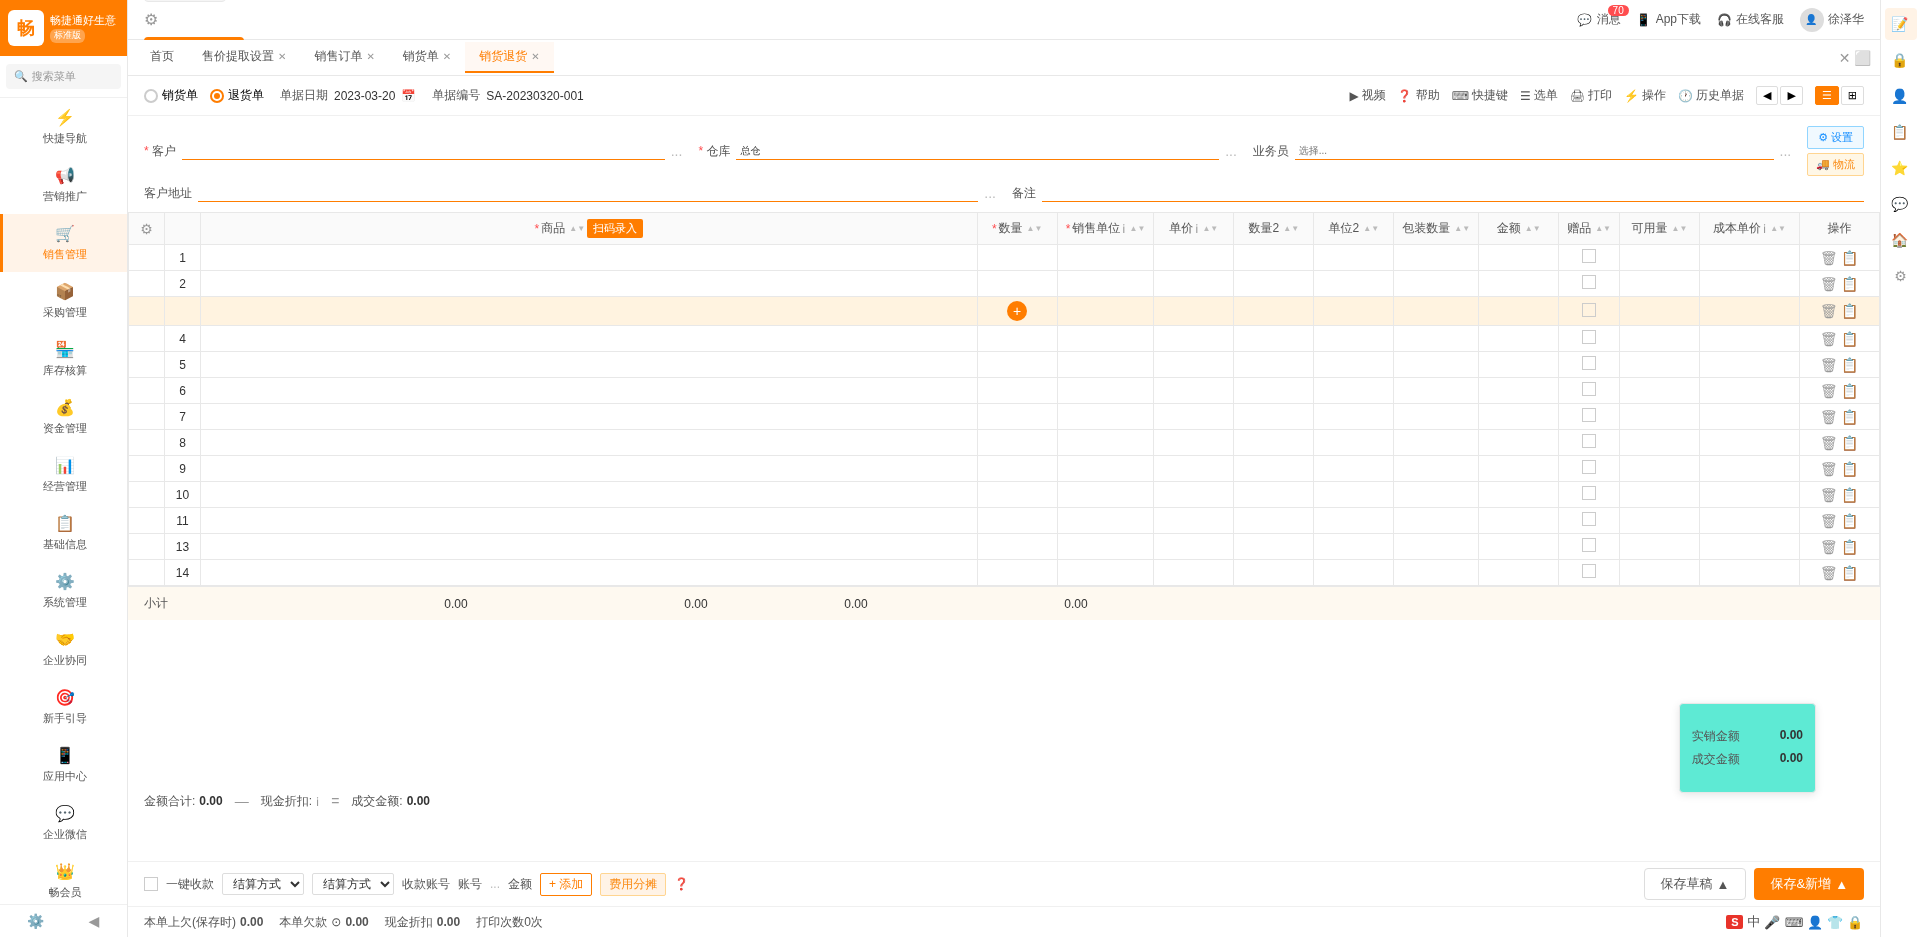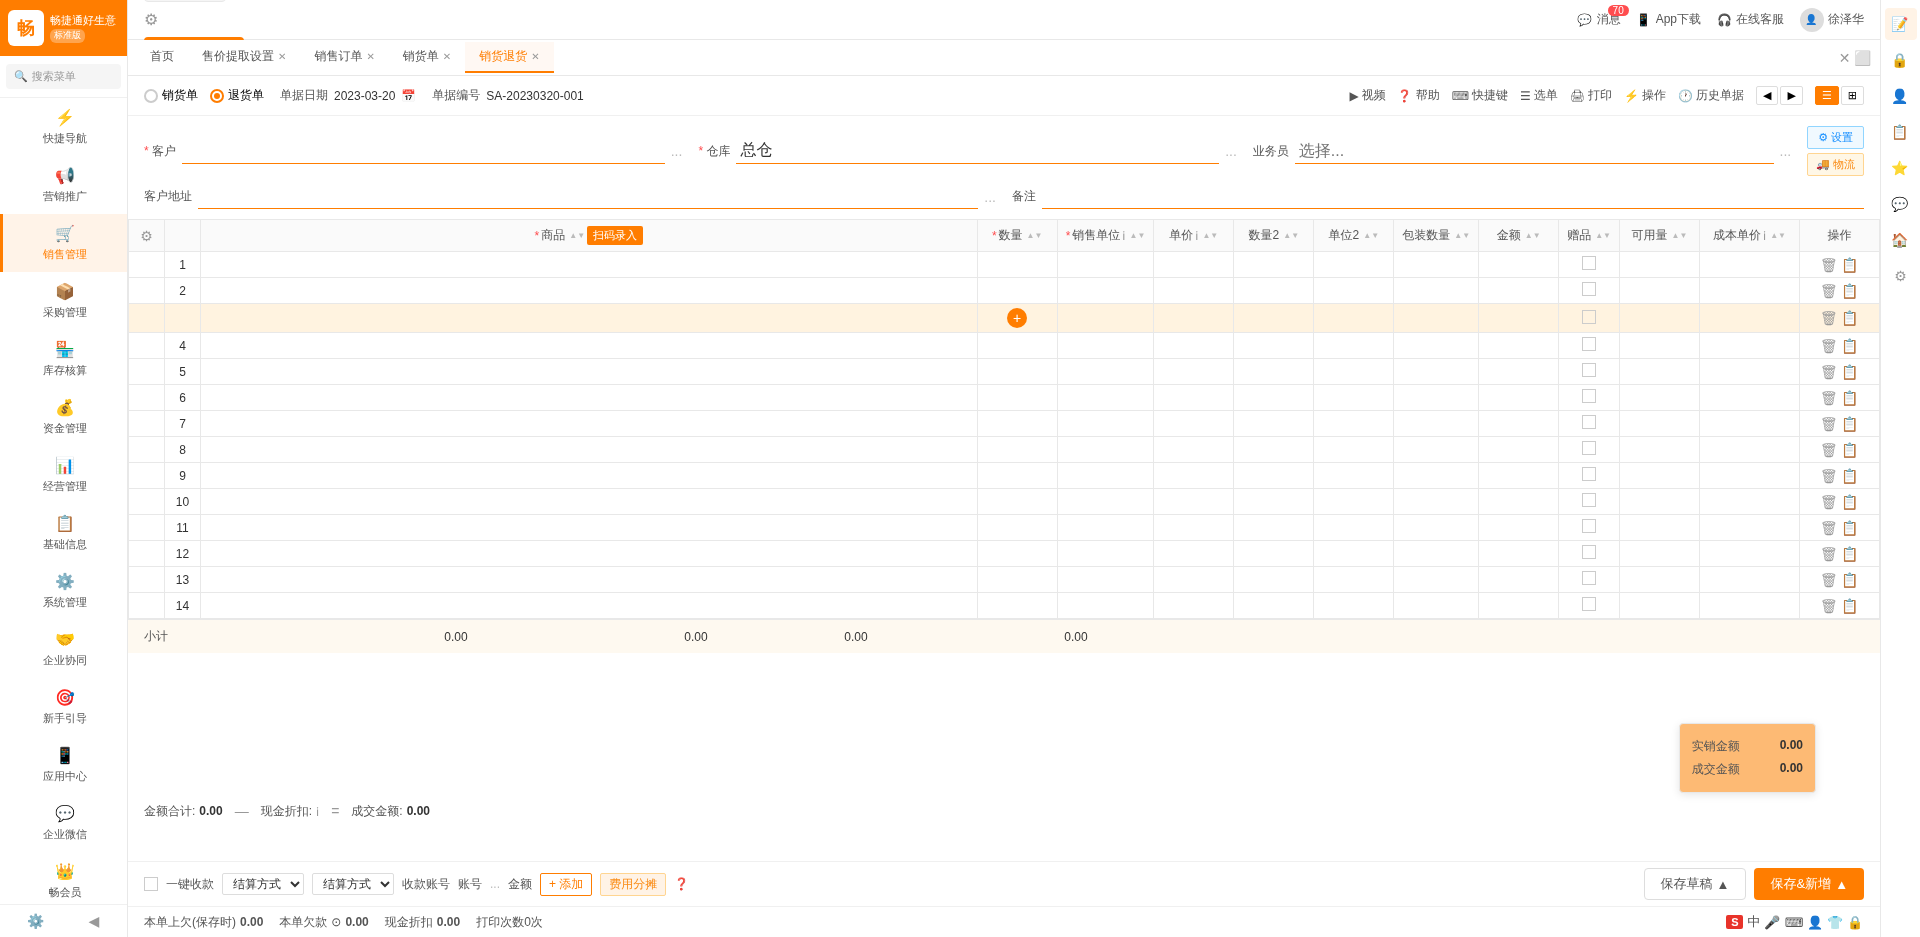--- a/index.html
+++ b/index.html
@@ -66,21 +66,21 @@
     .form-view-btns { display: flex; gap: 2px; }
     .form-view-btn { background: none; border: 1px solid #ddd; cursor: pointer; padding: 2px 6px; border-radius: 2px; font-size: 11px; }
     .form-view-btn.active { background: #ff7d00; border-color: #ff7d00; color: #fff; }
 
     
     .form-body { padding: 10px 16px; display: flex; flex-direction: column; gap: 8px; flex-shrink: 0; }
     .form-row { display: flex; align-items: center; gap: 16px; }
     .form-input-group { display: flex; align-items: center; gap: 6px; flex: 1; }
     .form-input-label { font-size: 12px; color: #555; white-space: nowrap; }
     .form-input-label.required::before { content: '* '; color: #ff4d4f; }
-    .form-input { flex: 1; border: none; border-bottom: 1px solid #ff7d00; padding: 3px 4px; font-size: 16px; color: #333; background: transparent; outline: none; }
+    .form-input { flex: 1; border: none; border-bottom: 1px solid #ff7d00; padding: 3px 4px; font-size: 10px; color: #333; background: transparent; outline: none; }
     .form-input-dots { color: #bbb; font-size: 14px; cursor: pointer; }
     .form-side-btns { display: flex; flex-direction: column; gap: 4px; }
     .form-side-btn { background: #f0f9ff; border: 1px solid #91d5ff; color: #1890ff; padding: 3px 8px; border-radius: 2px; cursor: pointer; font-size: 11px; white-space: nowrap; }
     .form-side-btn.orange { background: #fff7e6; border-color: #ffd591; color: #fa8c16; }
 
     
     .table-container { flex: 1; overflow-y: auto; overflow-x: hidden; }
     .data-table { width: 100%; border-collapse: collapse; font-size: 12px; }
     .data-table thead tr { background: #fafafa; }
     .data-table th { border: 1px solid #e8e8e8; padding: 6px 8px; font-weight: normal; color: #555; white-space: nowrap; text-align: center; position: relative; }
@@ -766,47 +766,20 @@
       <td class="col-cost"></td>
       <td class="col-ops">
         <div class="row-ops">
           <button class="row-op-btn">🗑</button>
           <button class="row-op-btn">📋</button>
         </div>
       </td>
     </tr>
             <tr>
       <td class="col-settings"></td>
-      <td class="col-num">12</td>
-      <td class="col-product">
-        
-      </td>
-      <td class="col-qty">
-        
-      </td>
-      <td class="col-unit"></td>
-      <td class="col-price"></td>
-      <td class="col-qty2"></td>
-      <td class="col-unit2"></td>
-      <td class="col-pack"></td>
-      <td class="col-amount"></td>
-      <td class="col-gift">
-        <span class="checkbox-cell"></span>
-      </td>
-      <td class="col-avail"></td>
-      <td class="col-cost"></td>
-      <td class="col-ops">
-        <div class="row-ops">
-          <button class="row-op-btn">🗑</button>
-          <button class="row-op-btn">📋</button>
-        </div>
-      </td>
-    </tr>
-            <tr>
-      <td class="col-settings"></td>
       <td class="col-num">13</td>
       <td class="col-product">
         
       </td>
       <td class="col-qty">
         
       </td>
       <td class="col-unit"></td>
       <td class="col-price"></td>
       <td class="col-qty2"></td>
@@ -875,21 +848,21 @@
         <div class="total-item">
           <span class="total-label">现金折扣:</span>
           <span style="color:#999;cursor:pointer;">ℹ</span>
         </div>
         <span class="total-equals">=</span>
         <div class="total-item">
           <span class="total-label">成交金额:</span>
           <span class="total-value">0.00</span>
         </div>
 
-        <div class="summary-panel" style="position:relative;margin-left:auto;padding:11px 12px;border:1px solid #e8e8e8;border-radius:4px;background:#fdba74;margin-top:14px;">
+        <div class="summary-panel" style="position:relative;margin-left:auto;padding:21px 12px;border:1px solid #e8e8e8;border-radius:4px;background:#5eead4;margin-top:14px;">
           <div class="summary-row">
             <span>实销金额</span>
             <span class="summary-value">0.00</span>
           </div>
           <div class="summary-row">
             <span>成交金额</span>
             <span class="summary-value">0.00</span>
           </div>
         </div>
       </div>

